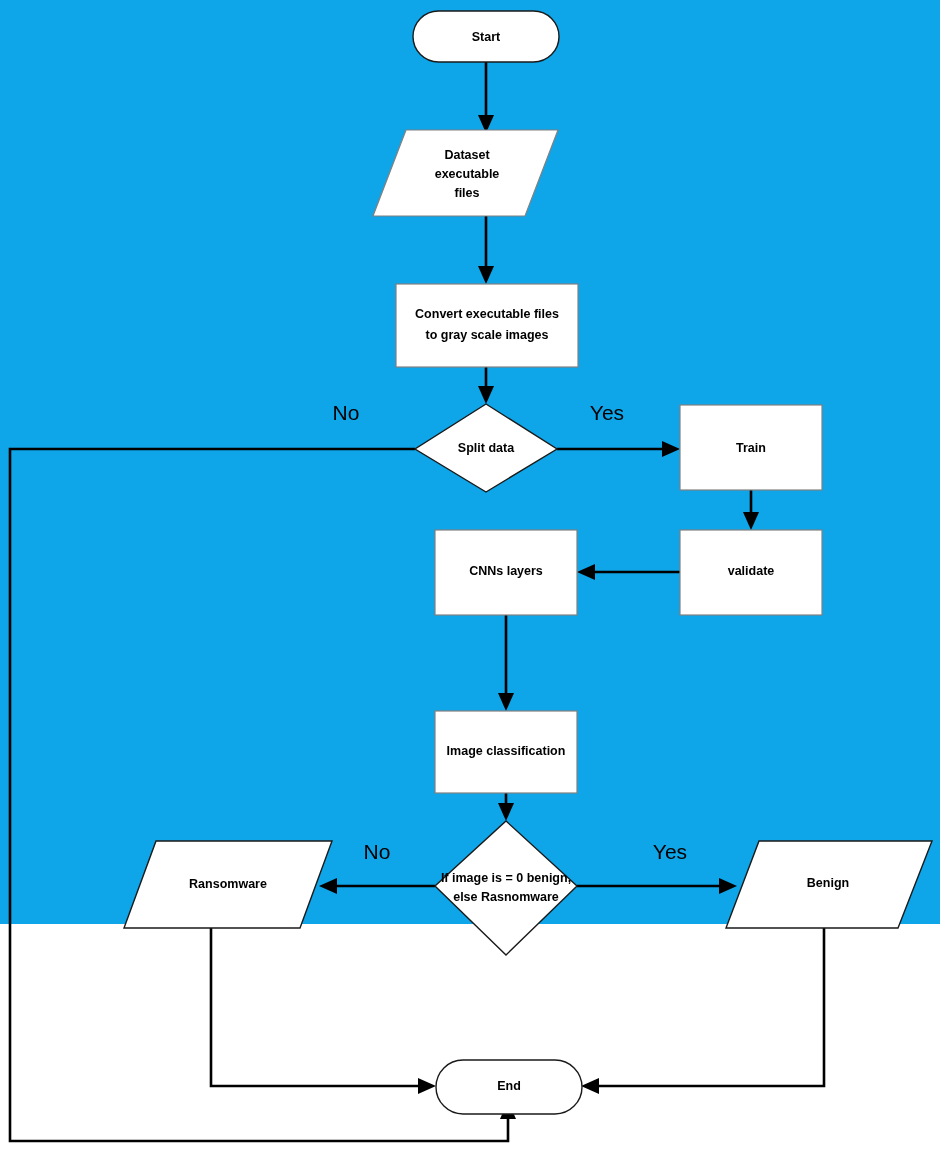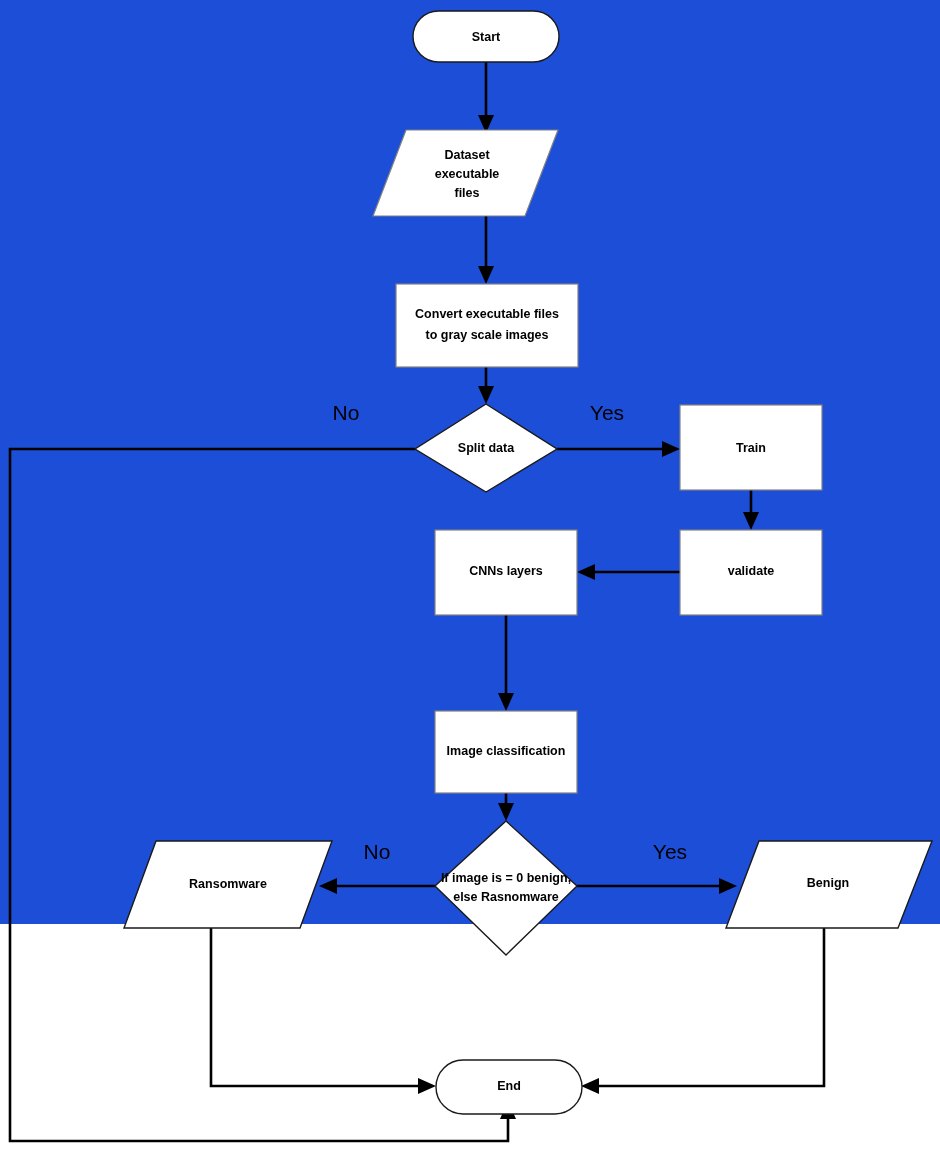--- a/index.html
+++ b/index.html
@@ -10,21 +10,21 @@
   body {
     width: 940px;
     height: 1152px;
     overflow: hidden;
     font-family: "Liberation Sans", sans-serif;
   }
   #flow-root {
     position: relative;
     width: 940px;
     height: 924px;
-    background: #1d4ed8;
+    background: #0ea5e9;
   }
   svg#flowchart {
     display: block;
     width: 940px;
     height: 1152px;
   }
   .shape-stroke-gray {
     stroke: #808080;
     stroke-width: 1.2;
     fill: #ffffff;

